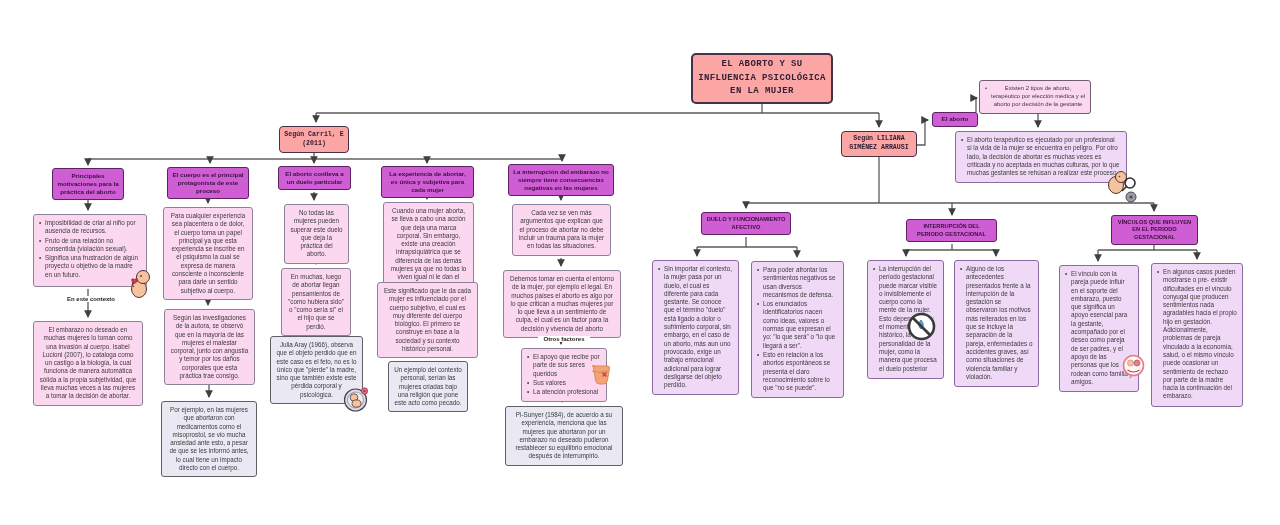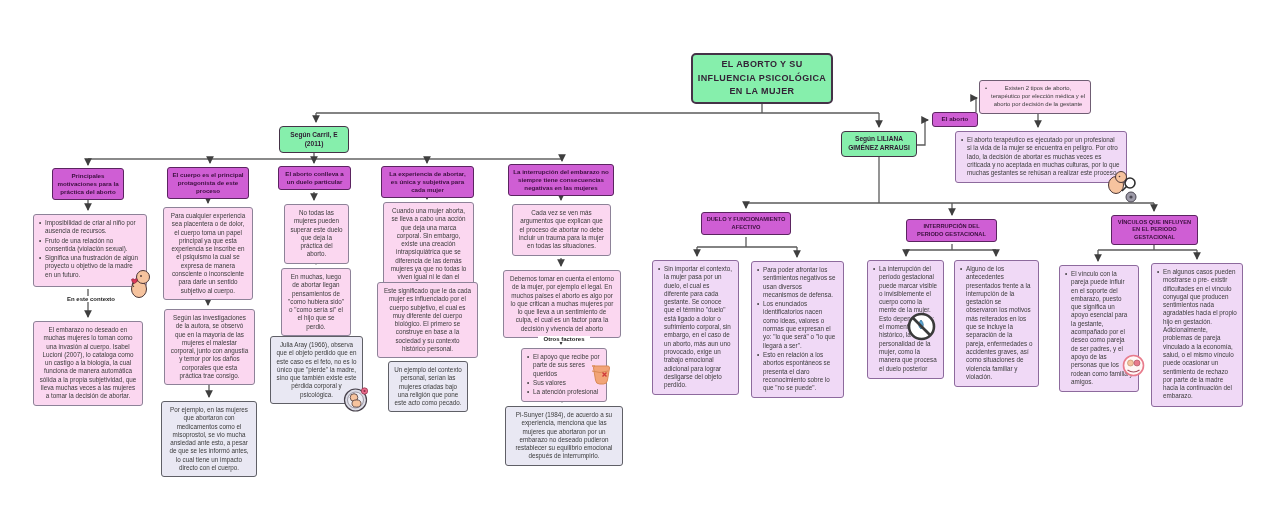--- a/index.html
+++ b/index.html
@@ -1,22 +1,22 @@
 <!DOCTYPE html>
 <html><head>
 <meta charset="utf-8">
 <style>
   html,body{margin:0;padding:0;background:#ffffff;}
   #canvas{position:relative;width:1280px;height:525px;background:#fff;overflow:hidden;
           font-family:"Liberation Sans",sans-serif;color:#3b3b3b;}
   #wires{position:absolute;left:0;top:0;z-index:1;}
   .nd{position:absolute;box-sizing:border-box;z-index:2;}
-  .purple{background:#86efac;border:1.6px solid #453247;border-radius:4px;
+  .purple{background:#fca5a5;border:1.6px solid #453247;border-radius:4px;
           color:#2d1b31;font-weight:bold;text-align:center;
-          display:flex;align-items:center;justify-content:center;padding:3px 4px;}
+          display:flex;align-items:center;justify-content:center;padding:3px 4px;font-family:Liberation Mono, monospace;}
   .title{font-size:9px;letter-spacing:.4px;text-transform:uppercase;line-height:1.5;
          border-width:2px;border-radius:5px;color:#332336;}
   .src{font-size:6.6px;line-height:1.35;}
   .mag{background:#cf5ed4;border:1.2px solid #5b2460;border-radius:3px;
        color:#3a0f3d;font-weight:bold;text-align:center;font-size:6.2px;line-height:1.3;
        display:flex;align-items:center;justify-content:center;padding:3px 4px;}
   .mag.up{text-transform:uppercase;font-size:5.7px;}
   .bx{border-radius:3px;font-size:6.3px;line-height:1.32;padding:4px 5px;text-align:center;}
   .pink{background:#fbd7f0;border:1px solid #8d8298;}
   .lilac{background:#f0d9f6;border:1px solid #8d6a9d;}

